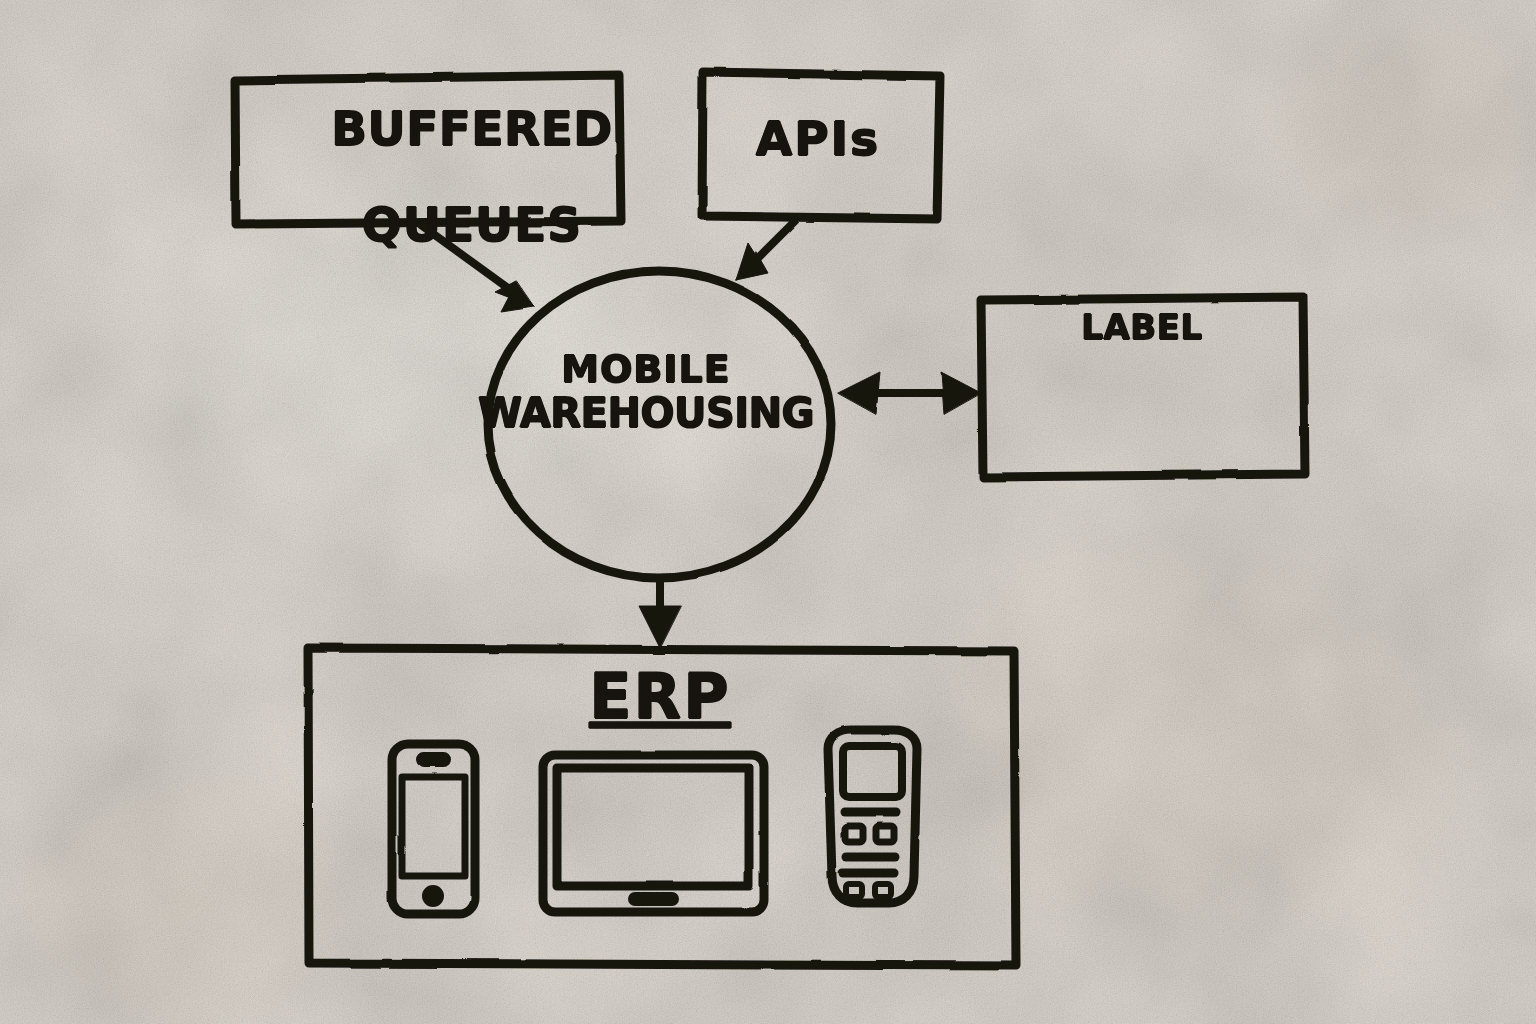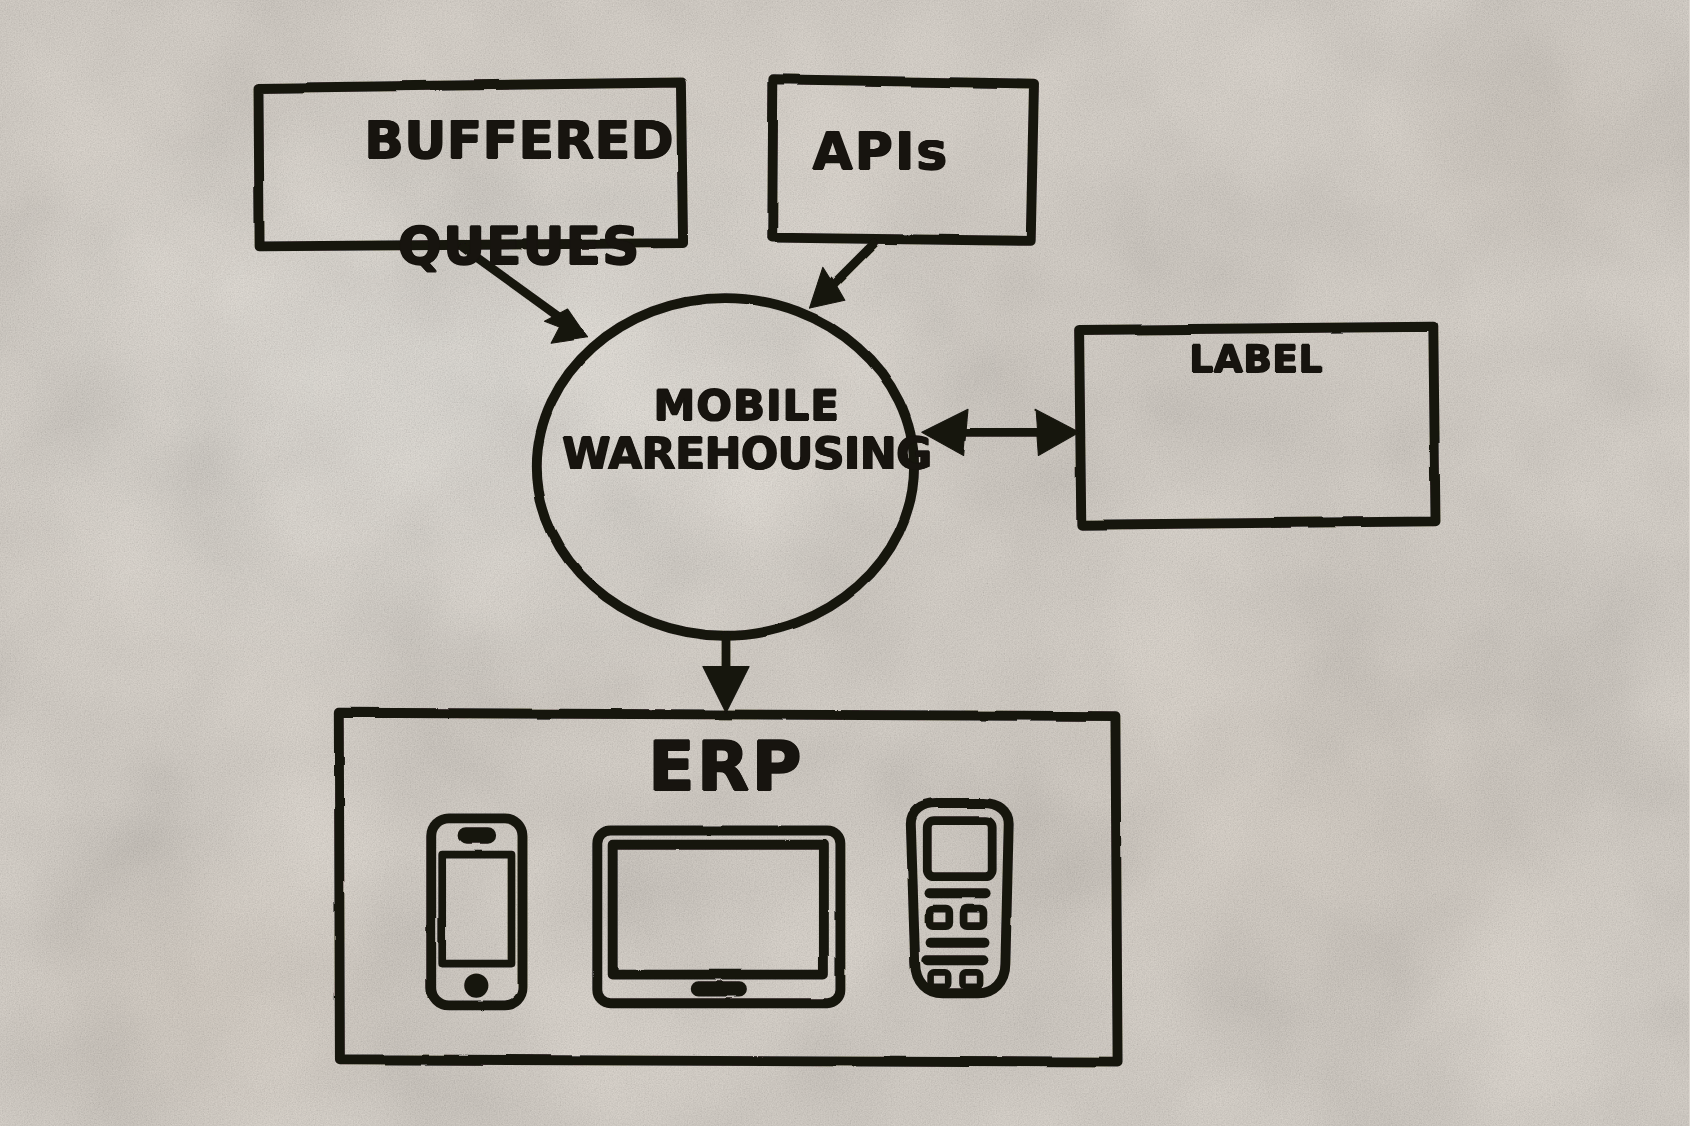--- a/index.html
+++ b/index.html
@@ -48,36 +48,36 @@
       0 -0.8px 0 #17140f;
     user-select: none;
   }
   .lbl-buffered {
     left: 240px; top: 104px; width: 376px;
     font-size: 47px;
     padding-left: 44px;
   }
   .lbl-buffered .line2 { display: block; letter-spacing: 1px; margin-top: 47px; }
   .lbl-apis {
-    left: 685px; top: 114px; width: 232px;
+    left: 702px; top: 114px; width: 232px;
     font-size: 47px; letter-spacing: 2px;
   }
   .lbl-label-printers {
     left: 984px; top: 310px; width: 316px;
     font-size: 34px;
   }
   .lbl-mobile {
-    left: 509px; top: 350px; width: 340px;
+    left: 476px; top: 350px; width: 340px;
     font-size: 38px;
   }
   .lbl-mobile .line1 { display: block; font-size: 38px; letter-spacing: 1px; }
   .lbl-mobile .line2 { display: block; font-size: 40px; letter-spacing: -0.5px; margin-top: 2px; }
   .lbl-erp {
     left: 560px; top: 664px; width: 200px;
-    font-size: 62px; letter-spacing: 2px;
+    font-size: 62px; letter-spacing: 2px; text-decoration: underline;
   }
 </style>
 </head>
 <body>
 
 <div id="stage">
 
   <svg id="paper-grain" xmlns="http://www.w3.org/2000/svg" viewBox="0 0 1536 1024" preserveAspectRatio="none">
     <defs>
       <filter id="grainFilter" x="0" y="0" width="100%" height="100%">

